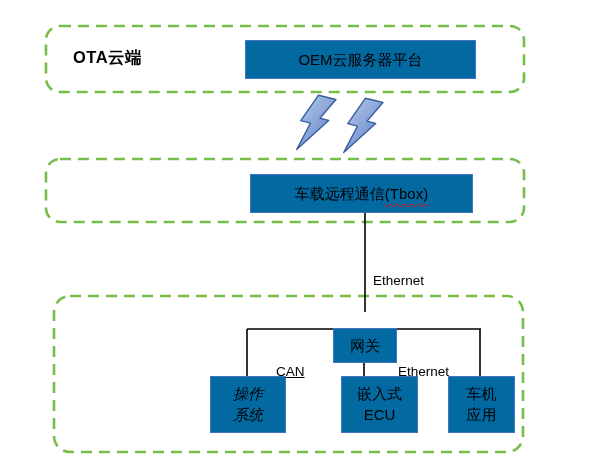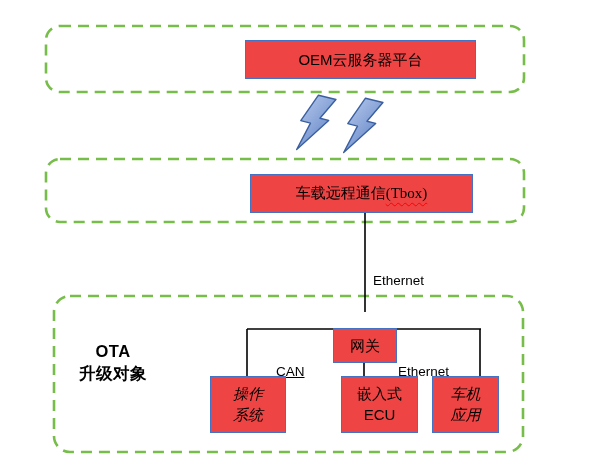--- a/index.html
+++ b/index.html
@@ -8,21 +8,21 @@
     position: relative;
     width: 607px;
     height: 476px;
     background: #ffffff;
     overflow: hidden;
   }
   .layer { position: absolute; left: 0; top: 0; z-index: 0; }
   .node {
     position: absolute;
     border: 1.6px solid #4472C4;
-    background: #ef4444;
+    background: #0369a1;
     display: flex;
     align-items: center;
     justify-content: center;
     text-align: center;
     font-size: 15px;
     line-height: 1.32;
     z-index: 2;
   }
   .section-label {
     position: absolute;
@@ -39,21 +39,20 @@
     padding: 0 2px;
     margin-top: 24px;
   }
   .two-line div { line-height: 1.35; }
   .wavy {
     text-decoration-line: underline;
     text-decoration-style: wavy;
     text-decoration-color: #FF0000;
     text-decoration-thickness: 1px;
     text-underline-offset: 4px;
-    font-family: Liberation Serif, serif;
   }
 </style>
 </head>
 <body>
 
 <div class="canvas">
 
   <svg class="layer" width="607" height="476" viewBox="0 0 607 476">
     <defs>
       <linearGradient id="boltGrad" x1="0" y1="0" x2="1" y2="1">
@@ -73,38 +72,35 @@
     <path d="M480 329 V376" stroke="#000000" stroke-width="1.6" fill="none"></path>
 
     <g transform="translate(296,96) rotate(14 22 30)">
       <path d="M15 0 L33 0 L22 22 L31 22 L7 58 L14 29 L4 29 Z" fill="url(#boltGrad)" stroke="#3A5FA0" stroke-width="1.4" stroke-linejoin="round"></path>
     </g>
     <g transform="translate(343,99) rotate(14 22 30)">
       <path d="M15 0 L33 0 L22 22 L31 22 L7 58 L14 29 L4 29 Z" fill="url(#boltGrad)" stroke="#3A5FA0" stroke-width="1.4" stroke-linejoin="round"></path>
     </g>
   </svg>
 
+  <div class="section-label" style="left:73px; top:47px;">OTA云端</div>
 
   <div class="node" style="left:245px; top:40px; width:229px; height:37px;">
     <span>OEM云服务器平台</span>
   </div>
 
 
   <div class="node" style="left:250px; top:174px; width:221px; height:37px;">
     <span>
       <span>车载远程通信</span><span class="wavy">(Tbox)</span>
     </span>
   </div>
 
   <div class="edge-label" style="left:371px; top:249px;">Ethernet</div>
 
-  <div class="section-label two-line" style="left:63px; top:340px; width:100px; text-align:center;">
-    <div>OTA</div>
-    <div>升级对象</div>
-  </div>
 
   <div class="node" style="left:333px; top:328px; width:62px; height:33px;">
     <span>网关</span>
   </div>
 
   <div class="edge-label" style="left:274px; top:340px;text-decoration:underline;">CAN</div>
 
   <div class="edge-label" style="left:396px; top:340px;">Ethernet</div>
 
   <div class="node" style="left:210px; top:376px; width:74px; height:55px;font-style:italic;">
@@ -114,20 +110,20 @@
     </div>
   </div>
 
   <div class="node" style="left:341px; top:376px; width:75px; height:55px;">
     <div class="two-line">
       <div>嵌入式</div>
       <div>ECU</div>
     </div>
   </div>
 
-  <div class="node" style="left:432px; top:376px; width:65px; height:55px;font-style:italic;">
+  <div class="node" style="left:448px; top:376px; width:65px; height:55px;">
     <div class="two-line">
       <div>车机</div>
       <div>应用</div>
     </div>
   </div>
 
 </div>
 
 </body></html>

